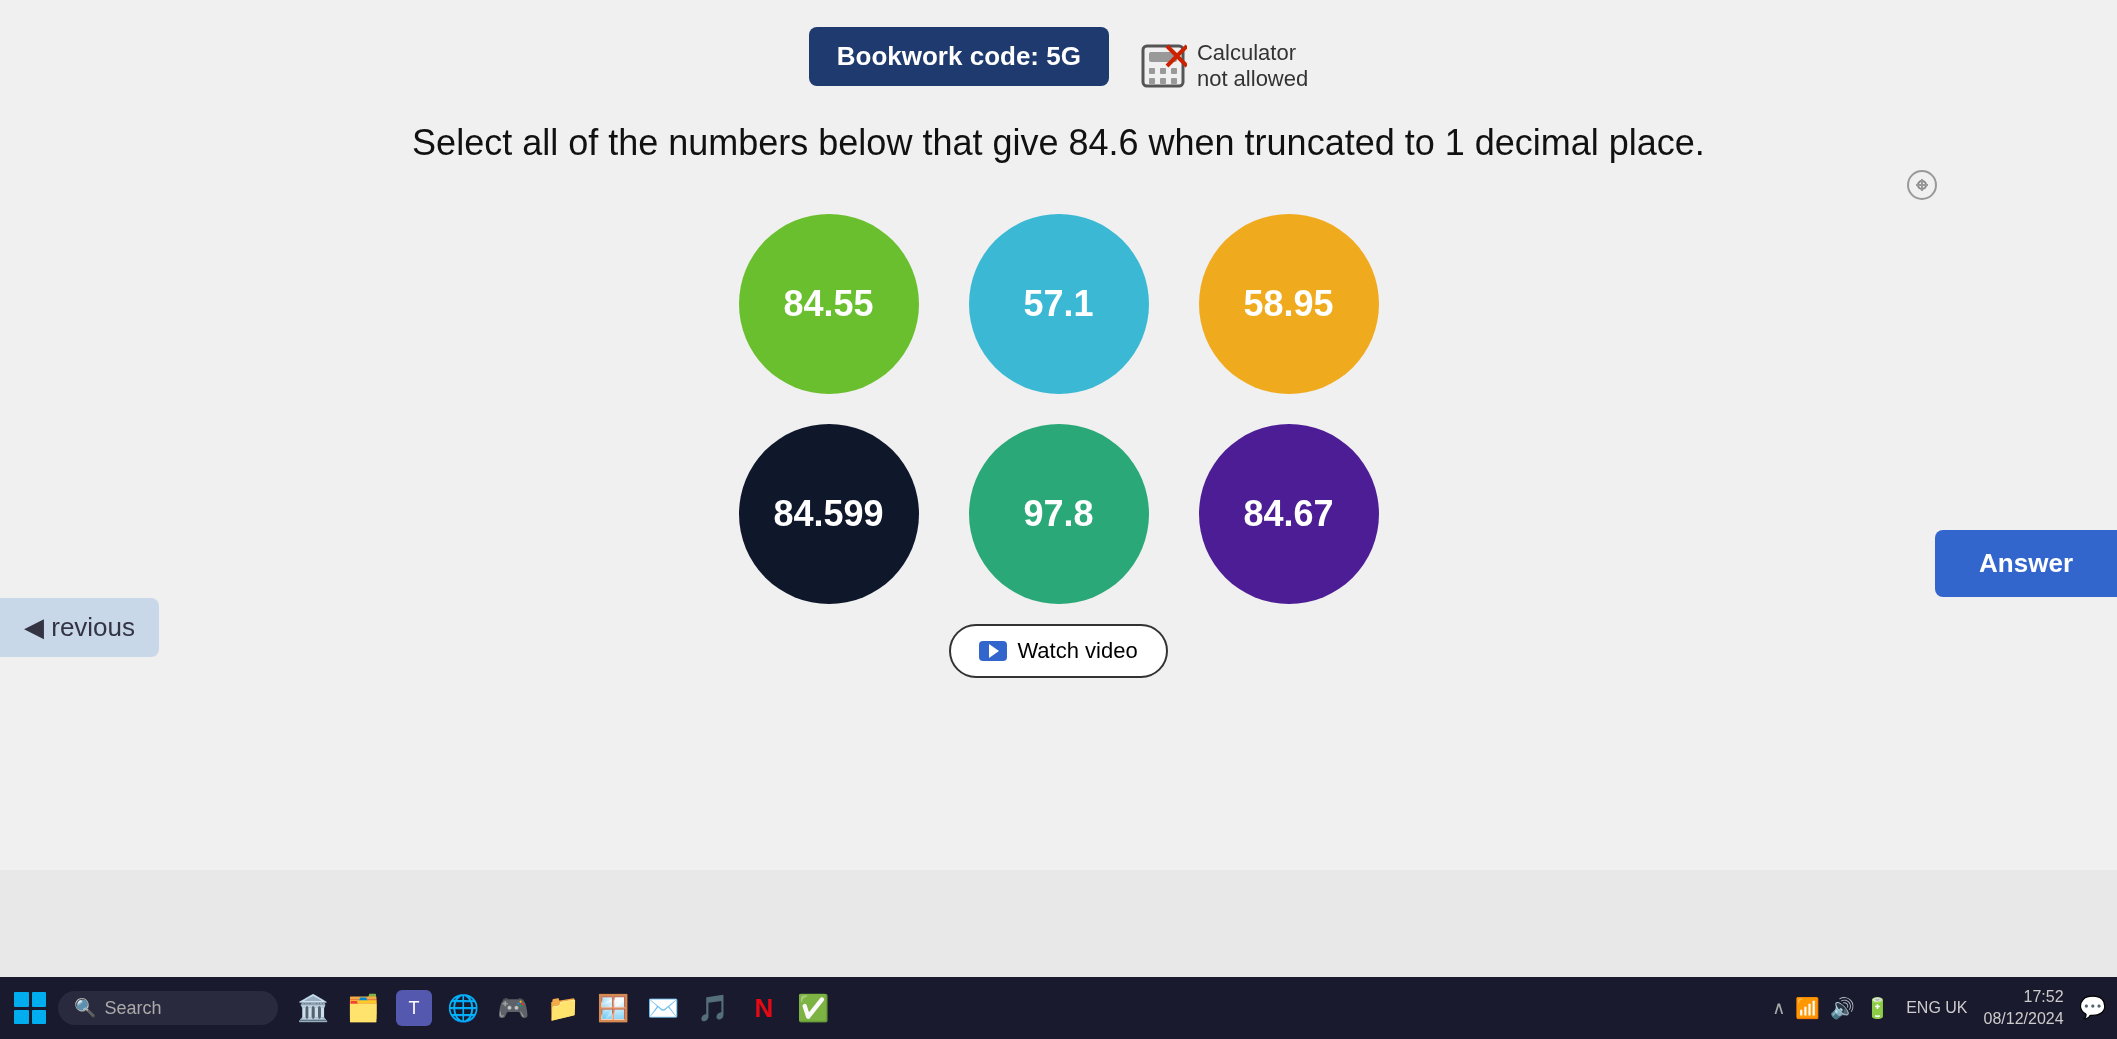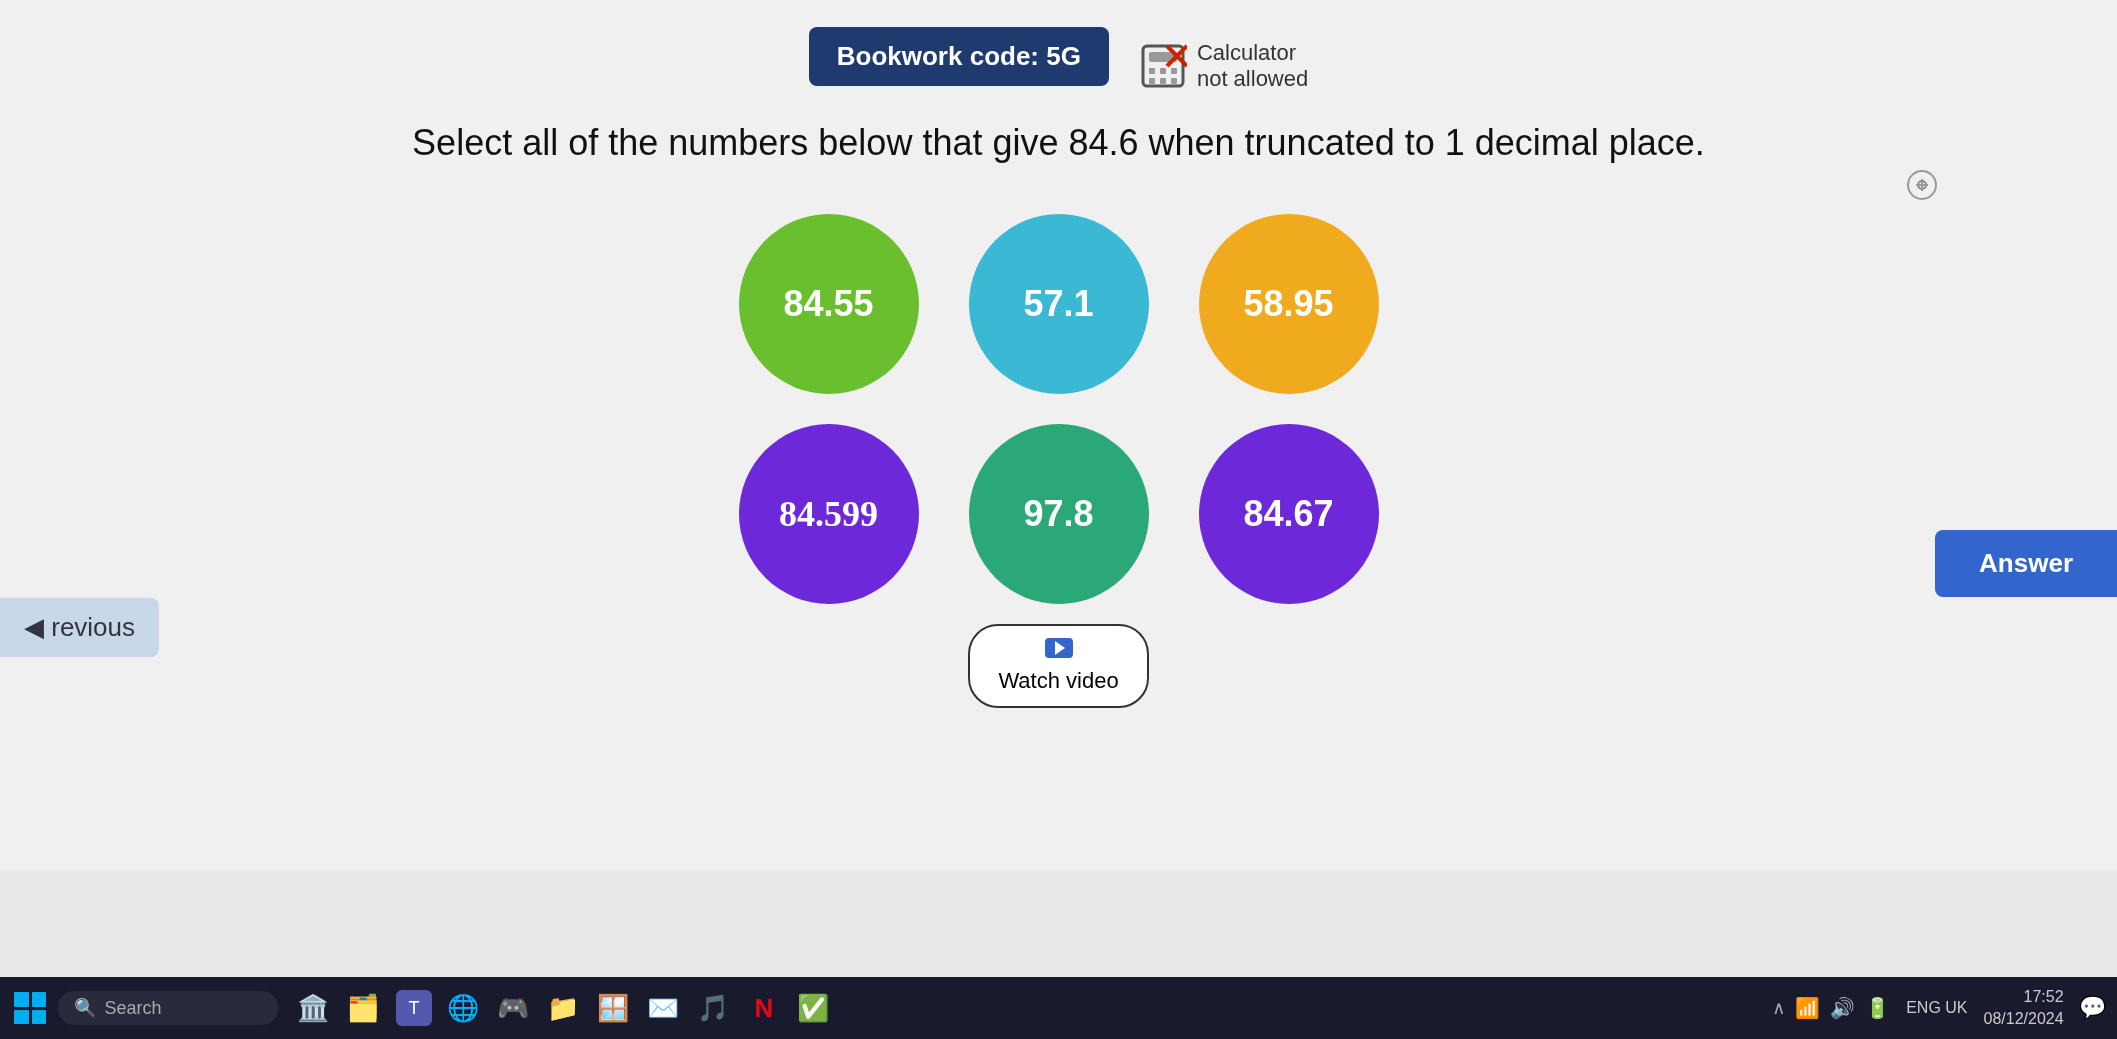--- a/index.html
+++ b/index.html
@@ -79,36 +79,35 @@
       font-weight: bold;
       color: white;
       cursor: pointer;
       user-select: none;
       transition: transform 0.1s;
     }
 
     .circle-green { background: #6abf2e; }
     .circle-cyan { background: #3bb8d4; }
     .circle-yellow { background: #f0aa1e; }
-    .circle-orange { background: #6d28d9; font-family: Liberation Serif, serif; }
+    .circle-orange { background: #0f172a; }
     .circle-teal { background: #2aa878; }
-    .circle-pink { background: #6d28d9; }
+    .circle-pink { background: #4c1d95; }
 
     .watch-video-btn {
       display: flex;
       align-items: center;
       gap: 10px;
       border: 2px solid #333;
       border-radius: 30px;
       padding: 12px 28px;
       font-size: 22px;
       background: white;
       cursor: pointer;
       margin-top: 20px;
-      flex-direction: column;
     }
 
     .watch-video-btn .play-icon {
       width: 28px;
       height: 20px;
       background: #3366cc;
       border-radius: 4px;
       display: inline-flex;
       align-items: center;
       justify-content: center;

